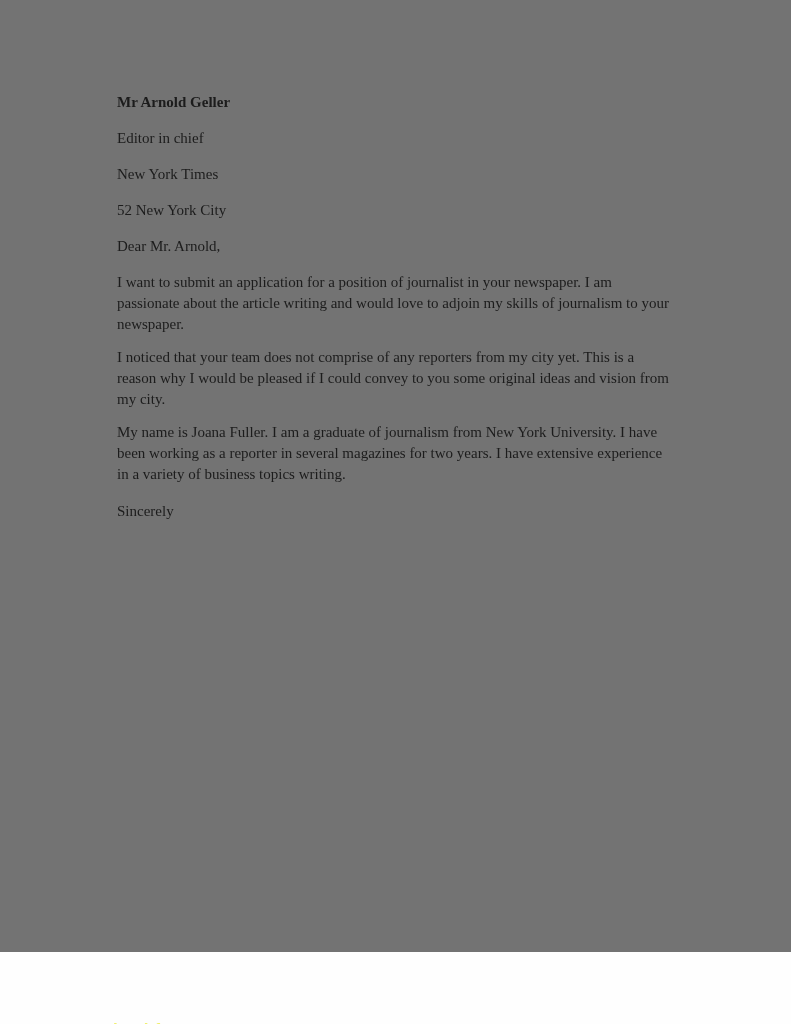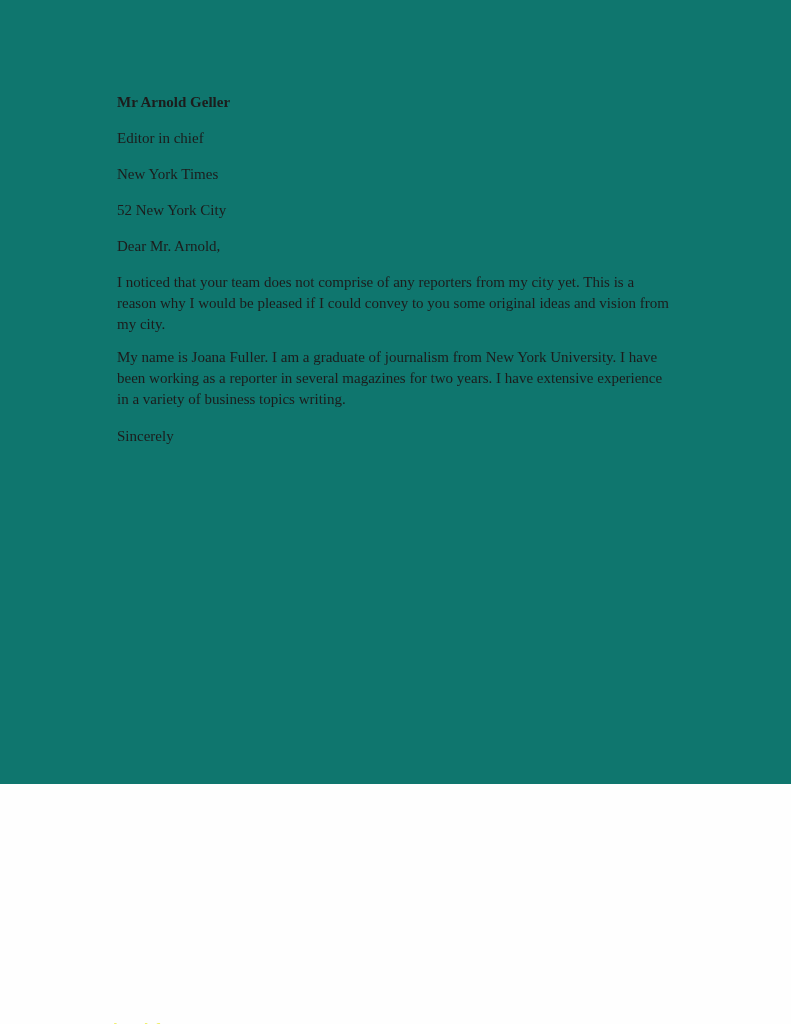--- a/index.html
+++ b/index.html
@@ -12,22 +12,22 @@
     background: #fefefe;
     position: relative;
     overflow: hidden;
     font-family: "Liberation Serif", serif;
   }
   .page {
     position: absolute;
     left: 0;
     top: 0;
     width: 791px;
-    height: 784px;
-    background: #0f766e;
+    height: 952px;
+    background: #737373;
   }
   .letter {
     position: absolute;
     left: 117px;
     top: 92px;
     width: 552px;
     color: #1c1c1c;
     font-size: 15px;
     line-height: 21px;
     text-align: left;
@@ -67,20 +67,21 @@
     <p class="line bold">Mr Arnold Geller</p>
 
     <p class="line">Editor in chief</p>
 
     <p class="line">New York Times</p>
 
     <p class="line">52 New York City</p>
 
     <p class="line">Dear Mr. Arnold,</p>
 
+    <p class="para">I want to submit an application for a position of journalist in your newspaper. I am passionate about the article writing and would love to adjoin my skills of journalism to your newspaper.</p>
 
     <p class="para">I noticed that your team does not comprise of any reporters from my city yet. This is a reason why I would be pleased if I could convey to you some original ideas and vision from my city.</p>
 
     <p class="para">My name is Joana Fuller. I am a graduate of journalism from New York University. I have been working as a reporter in several magazines for two years. I have extensive experience in a variety of business topics writing.</p>
 
 
     <p class="closing-line">Sincerely</p>
 
 
   </div>

